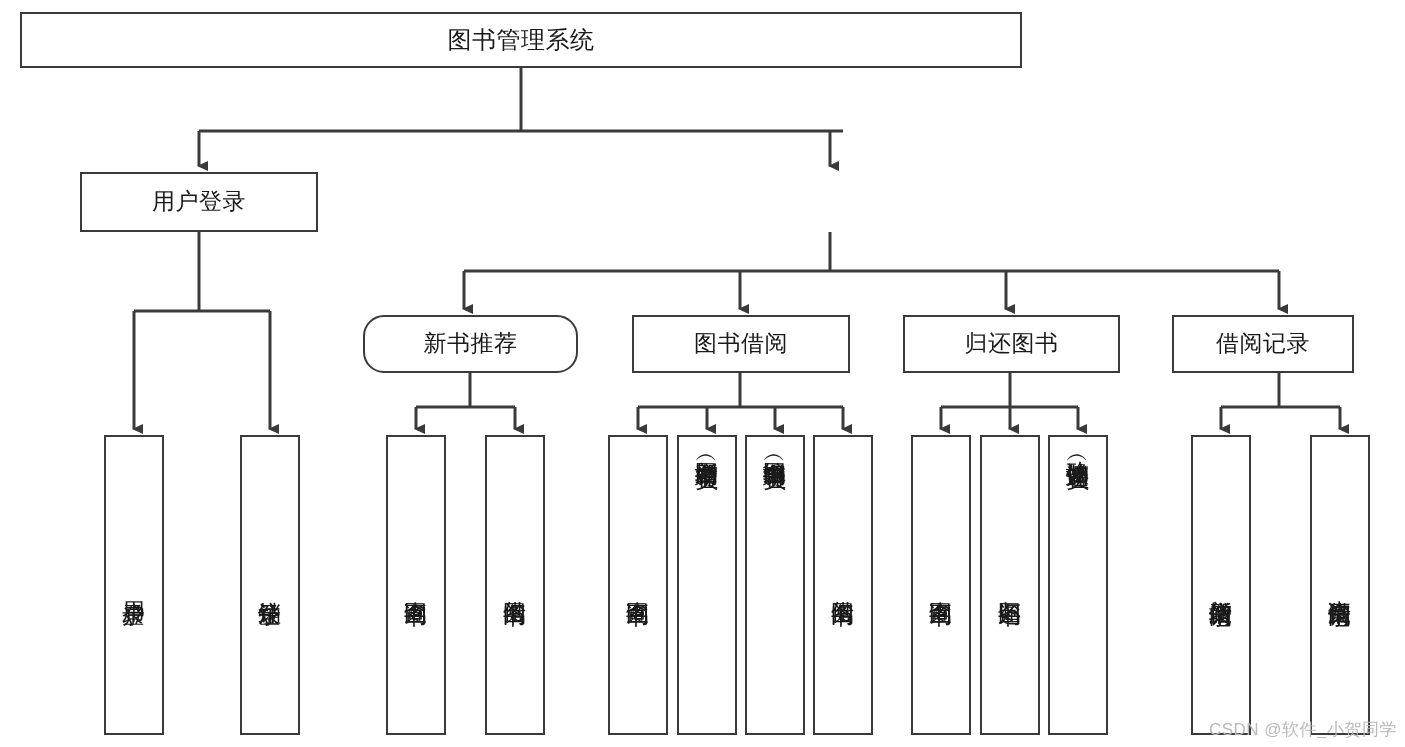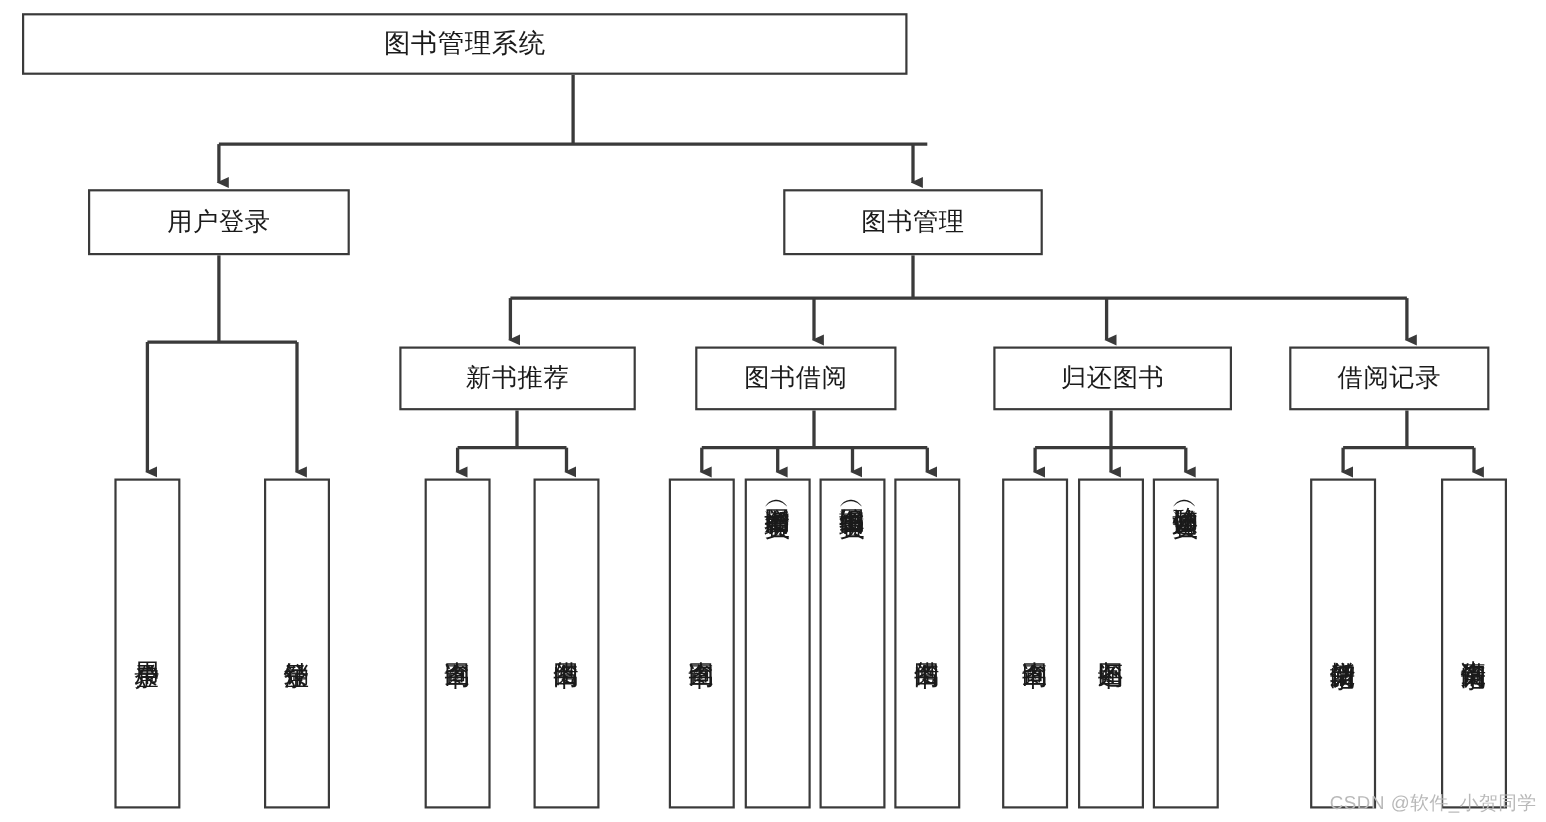--- a/index.html
+++ b/index.html
@@ -124,35 +124,32 @@
       <path d="M1010,407 L1010,429" marker-end="url(#arrow)"></path>
       <path d="M1078,407 L1078,429" marker-end="url(#arrow)"></path>
 
       <path d="M1279,373 L1279,407"></path>
       <path d="M1221,407 L1340,407"></path>
       <path d="M1221,407 L1221,429" marker-end="url(#arrow)"></path>
       <path d="M1340,407 L1340,429" marker-end="url(#arrow)"></path>
     </g>
   </svg>
 
-  <div class="node horiz title" style="left:20px; top:12px; width:805px; height:56px;">
+  <div class="node horiz title" style="left:20px; top:12px; width:1002px; height:56px;">
     <span class="label">图书管理系统</span>
   </div>
 
   <div class="node horiz" style="left:80px; top:172px; width:238px; height:60px;">
     <span class="label">用户登录</span>
   </div>
-  <div class="node horiz" style="left:712px; top:172px; width:236px; height:60px;">
-    <span class="label">图书管理</span>
-  </div>
-
-  <div class="node horiz" style="left:363px; top:315px; width:215px; height:58px;">
+
+  <div class="node horiz" style="left:363px; top:315px; width:215px; height:58px;border-radius:21px;">
     <span class="label">新书推荐</span>
   </div>
-  <div class="node horiz" style="left:632px; top:315px; width:183px; height:58px;">
+  <div class="node horiz" style="left:632px; top:315px; width:218px; height:58px;">
     <span class="label">图书借阅</span>
   </div>
   <div class="node horiz" style="left:903px; top:315px; width:217px; height:58px;">
     <span class="label">归还图书</span>
   </div>
   <div class="node horiz" style="left:1172px; top:315px; width:182px; height:58px;">
     <span class="label">借阅记录</span>
   </div>
 
   <div class="node vert centered" style="left:104px; top:435px; width:60px; height:300px;">

